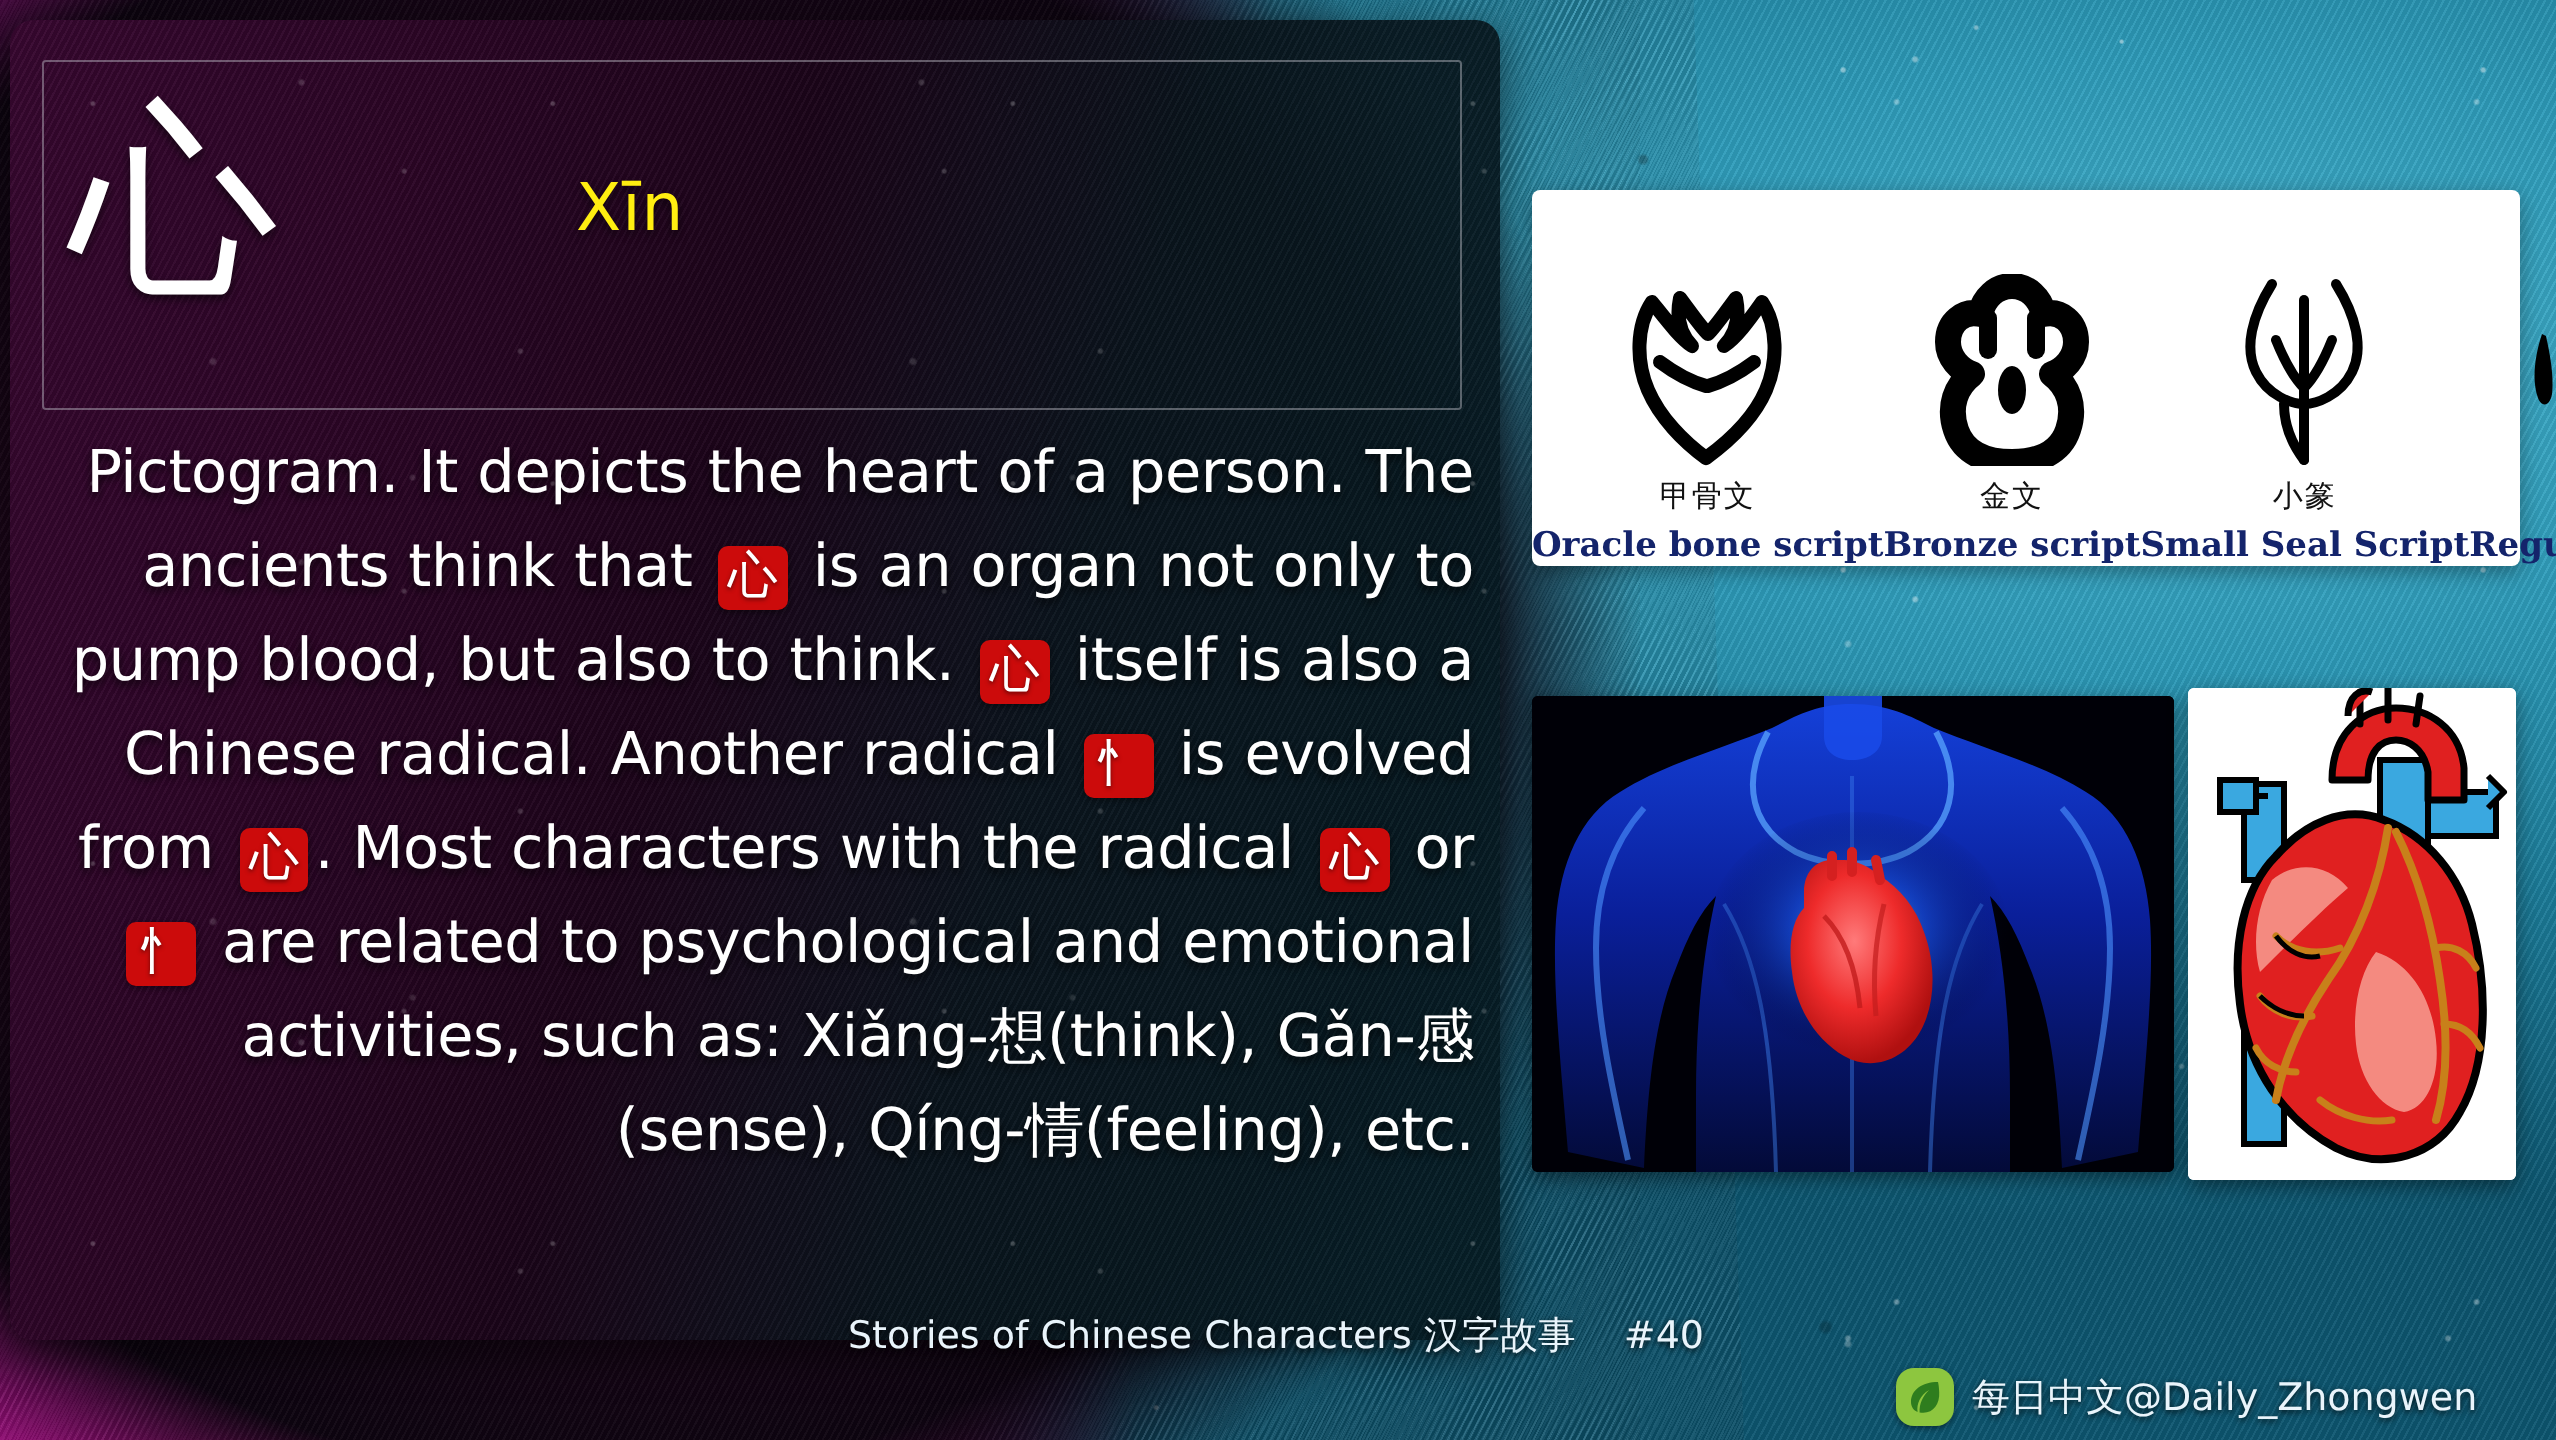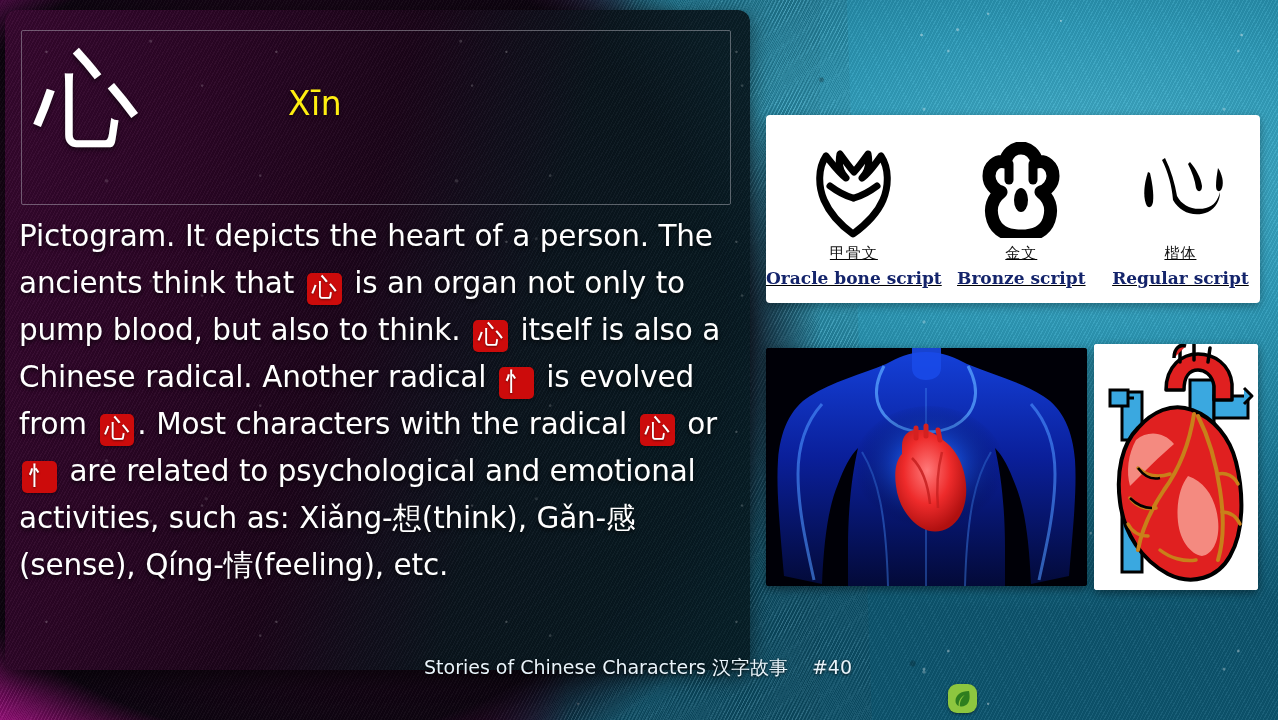--- a/index.html
+++ b/index.html
@@ -152,46 +152,46 @@
     position: absolute;
     left: 14px; top: 203px;
     width: 718px;
     color: #ffffff;
     font-family: "DejaVu Sans", sans-serif;
     font-size: 29.5px;
     line-height: 47px;
     letter-spacing: -0.2px;
     text-shadow: 0 2px 4px rgba(0,0,0,0.75);
     word-spacing: 0.5px;
+    text-align: right;
   }
   .badge {
     display: inline-block;
     background: #cc0b0b;
     color: #ffffff;
     border-radius: 5px;
     padding: 1px 5px 3px 5px;
     margin: 0 3px;
     font-size: 25px;
     line-height: 1.12;
     vertical-align: -3px;
     text-shadow: 0 1px 2px rgba(0,0,0,0.5);
     box-shadow: 0 1px 3px rgba(0,0,0,0.45);
   }
 
   
   .script-panel {
     position: absolute;
-    left: 766px; top: 115px;
+    left: 766px; top: 95px;
     width: 494px; height: 188px;
     background: #ffffff;
     border-radius: 4px;
     box-shadow: 0 3px 10px rgba(0,0,0,0.35);
     display: flex;
-    align-items: center;
-    text-decoration: underline;
+    align-items: flex-end;
   }
   .script-cell {
     flex: 1 1 0;
     display: flex;
     flex-direction: column;
     align-items: center;
     justify-content: flex-start;
     padding-top: 8px;
   }
   .glyph-box {
@@ -317,20 +317,34 @@
                    C56 12 50 6 42 6 Z" fill="none" stroke="#000" stroke-width="13" stroke-linejoin="round"></path>
           <ellipse cx="42" cy="58" rx="7" ry="12" fill="#000"></ellipse>
           <path d="M30 22 L30 38" stroke="#000" stroke-width="9" stroke-linecap="round"></path>
           <path d="M54 22 L54 38" stroke="#000" stroke-width="9" stroke-linecap="round"></path>
         </svg>
       </div>
       <div class="cn-label">金文</div>
       <div class="en-label">Bronze script</div>
     </div>
 
+    <div class="script-cell">
+      <div class="glyph-box">
+        <svg width="80" height="98" viewBox="0 0 80 98">
+          <path d="M24 6 C14 22 10 38 16 50 C22 62 34 66 40 66" fill="none" stroke="#000" stroke-width="5" stroke-linecap="round"></path>
+          <path d="M56 6 C66 22 70 38 64 50 C58 62 46 66 40 66" fill="none" stroke="#000" stroke-width="5" stroke-linecap="round"></path>
+          <path d="M40 14 L40 94" fill="none" stroke="#000" stroke-width="5" stroke-linecap="round"></path>
+          <path d="M40 94 C34 86 30 76 30 66" fill="none" stroke="#000" stroke-width="5" stroke-linecap="round"></path>
+          <path d="M26 34 C30 44 34 52 40 58" fill="none" stroke="#000" stroke-width="5" stroke-linecap="round"></path>
+          <path d="M54 34 C50 44 46 52 40 58" fill="none" stroke="#000" stroke-width="5" stroke-linecap="round"></path>
+        </svg>
+      </div>
+      <div class="cn-label">小篆</div>
+      <div class="en-label">Small Seal Script</div>
+    </div>
 
     <div class="script-cell">
       <div class="glyph-box">
         <svg width="96" height="96" viewBox="0 0 96 96">
           <path d="M16 30 C12 42 11 54 14 62 C16 67 20 66 21 60 C22 51 20 40 18 31 Z" fill="#000"></path>
           <path d="M30 18 C36 30 40 44 41 58 C48 70 62 76 76 70 C84 66 88 58 88 50
                    C86 58 82 64 74 66 C62 69 50 64 45 54 C43 42 39 28 33 16 Z" fill="#000"></path>
           <path d="M56 22 C60 30 63 38 64 46 C66 51 70 50 70 44 C69 36 64 27 58 20 Z" fill="#000"></path>
           <path d="M86 26 C90 32 92 40 90 46 C88 51 84 50 84 44 C84 38 85 32 86 26 Z" fill="#000"></path>
         </svg>
@@ -434,15 +448,16 @@
   </div>
 
   <div class="footer-brand">
     <div class="leaf-logo">
       <svg width="21" height="21" viewBox="0 0 21 21">
         <path d="M17 3 C9 3 3.5 7 3.5 13 C3.5 15.4 4.8 17.2 6.8 18
                  C6.2 14 8 9.6 12.6 7 C9.4 10 7.6 13.8 7.8 18.2
                  C14 19.4 18 14.6 17.6 8 C17.5 5.8 17.3 4.2 17 3 Z" fill="#2e7d1e"></path>
       </svg>
     </div>
+    <div class="brand-text">每日中文@Daily_Zhongwen</div>
   </div>
 
 </div>
 
 </body></html>

